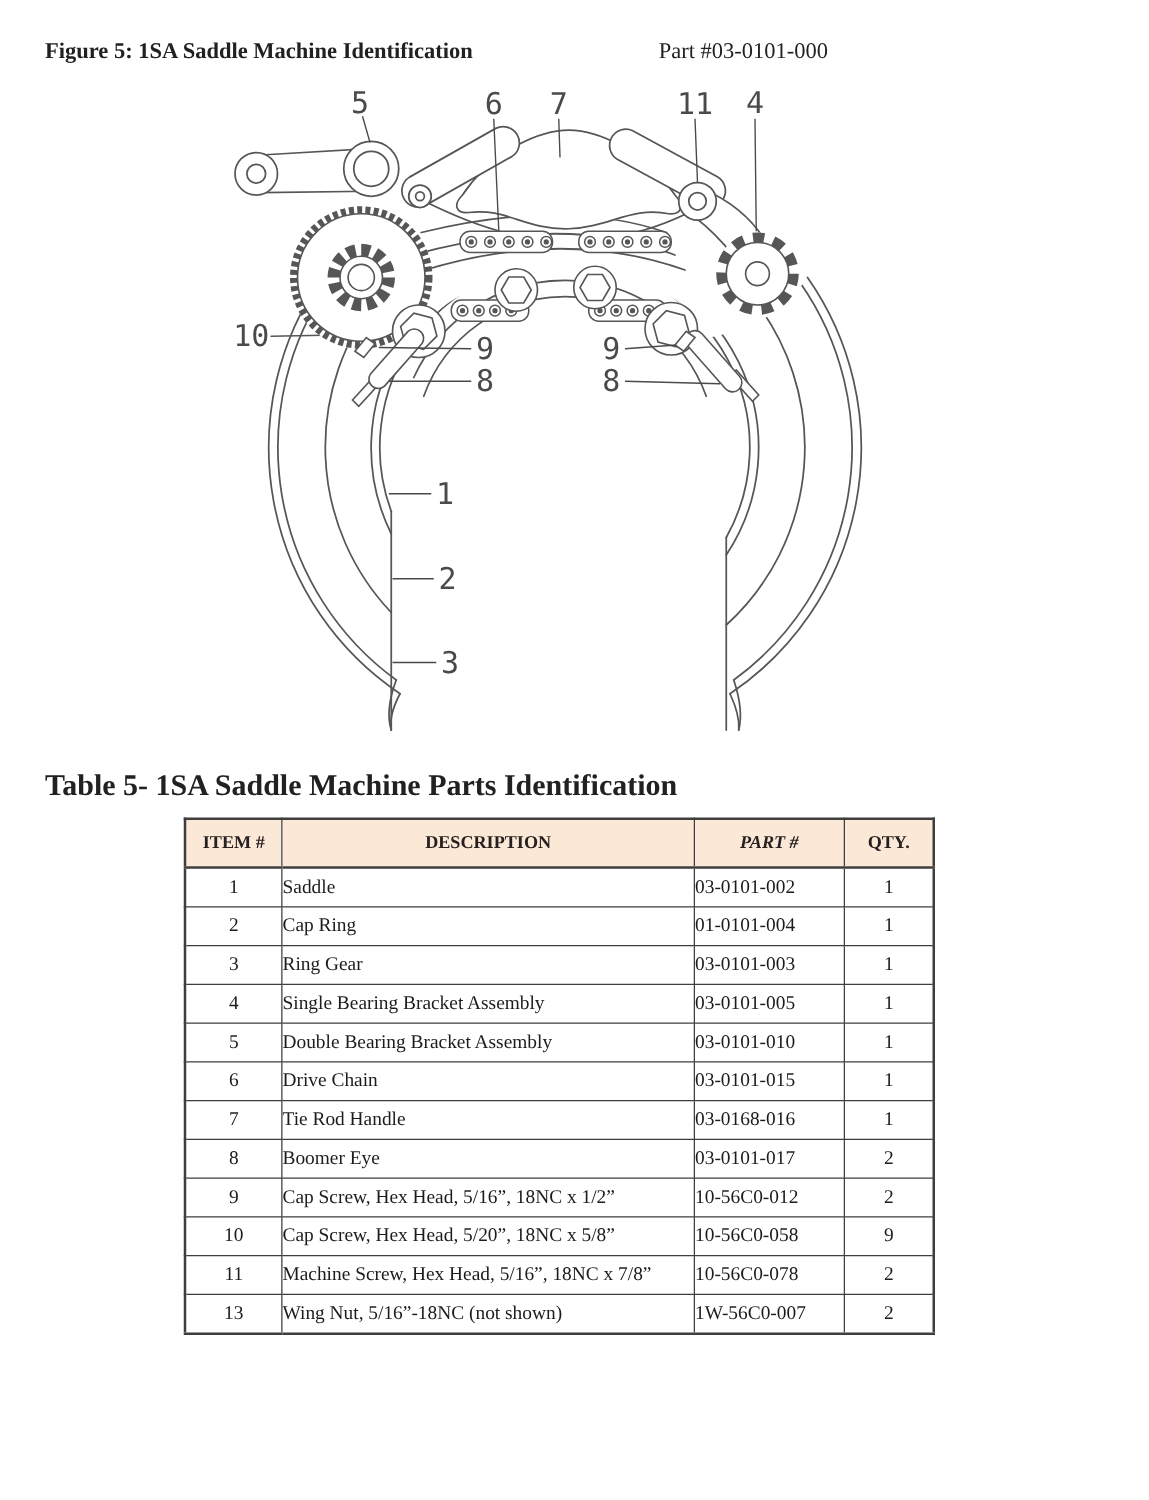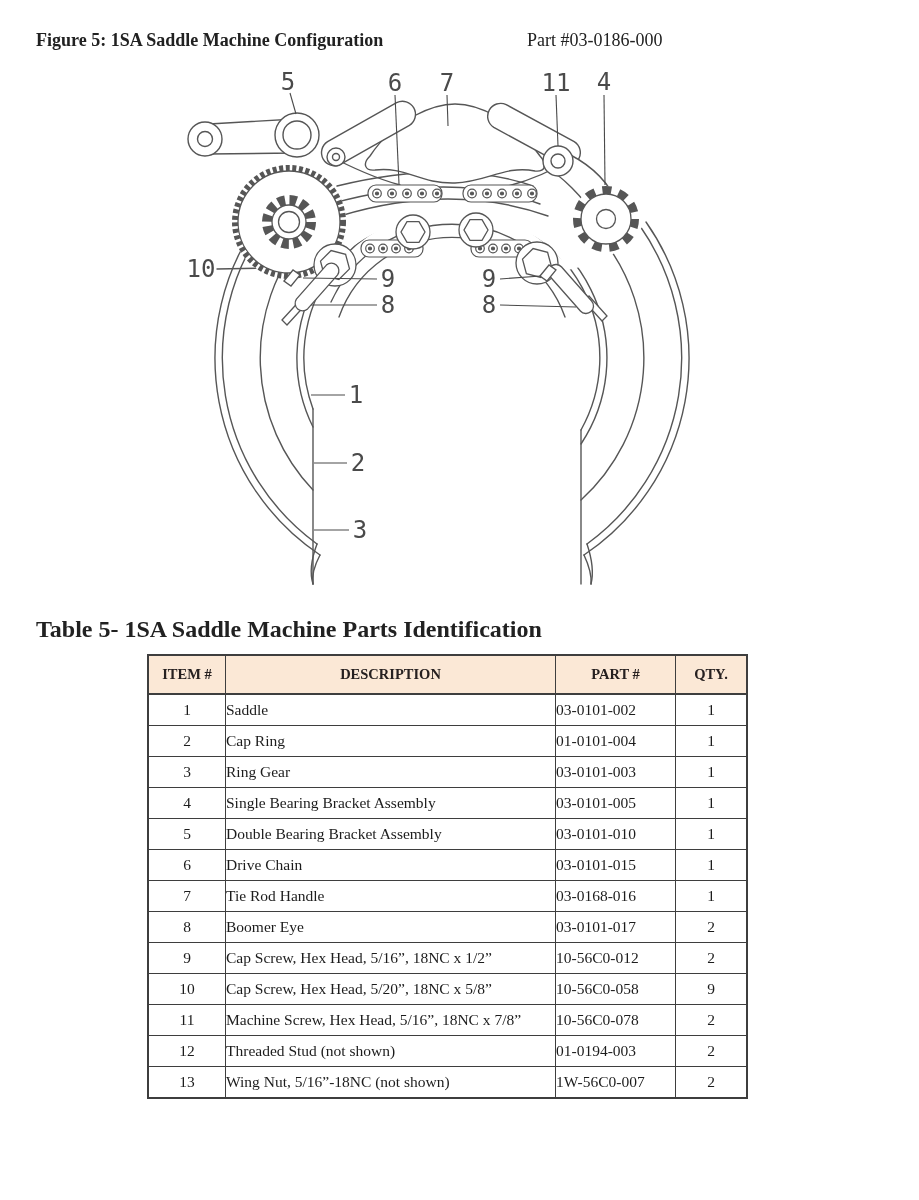--- a/index.html
+++ b/index.html
@@ -12,28 +12,28 @@
   table.parts{position:absolute;left:147px;top:654px;width:586px;border-collapse:collapse;table-layout:fixed;font-size:15.5px;color:#1c1c1c;}
   table.parts{border:2px solid #3e3e3e;}
   table.parts th,table.parts td{border:1px solid #3e3e3e;overflow:hidden;white-space:nowrap;}
   table.parts th{background:var(--hdr,#fbe8d6);height:35px;font-size:14.5px;font-weight:bold;border-bottom-width:2px;color:#262020;}
   table.parts td{height:30px;padding:0;}
   table.parts tr:last-child td{border-bottom:2.5px solid #3e3e3e;}
   td.col0,th.col0{width:74px;text-align:center;}
   td.col1{width:327px;text-align:left;padding-left:13px;margin-top:48px;}
   th.col1{width:327px;}
   td.col2{width:117px;text-align:left;padding-left:12px;margin-left:20px;}
-  th.col2{width:117px;}
+  th.col2{width:117px;font-style:italic;}
   td.col3,th.col3{width:68px;text-align:center;}
 </style>
 </head>
 <body>
 
-<div class="fig-title">Figure 5: 1SA Saddle Machine Configuration</div>
-<div class="part-no">Part #03-0186-000</div>
+<div class="fig-title">Figure 5: 1SA Saddle Machine Identification</div>
+<div class="part-no">Part #03-0101-000</div>
 
 <svg class="diagram" width="919" height="560" viewBox="0 0 919 560" aria-hidden="true">
 
   <g stroke="#565656" stroke-width="1.4" fill="none" stroke-linecap="round">
     <path d="M 320,497 A 237 237 0 0 1 258,164"></path>
     <path d="M 646,164 A 237 237 0 0 1 584,497"></path>
     <path d="M 317,486 A 230 230 0 0 1 264,168"></path>
     <path d="M 640,168 A 230 230 0 0 1 587,486"></path>
     <path d="M 320,497 Q 311,514 313,526"></path>
     <path d="M 317,486 Q 308,510 313,526"></path>
@@ -278,25 +278,19 @@
         <td class="col2">10-56C0-058</td>
         <td class="col3">9</td>
       </tr>
       <tr>
         <td class="col0">11</td>
         <td class="col1">Machine Screw, Hex Head, 5/16”, 18NC x 7/8”</td>
         <td class="col2">10-56C0-078</td>
         <td class="col3">2</td>
       </tr>
       <tr>
-        <td class="col0">12</td>
-        <td class="col1">Threaded Stud (not shown)</td>
-        <td class="col2">01-0194-003</td>
-        <td class="col3">2</td>
-      </tr>
-      <tr>
         <td class="col0">13</td>
         <td class="col1">Wing Nut, 5/16”-18NC (not shown)</td>
         <td class="col2">1W-56C0-007</td>
         <td class="col3">2</td>
       </tr>
     </tbody>
 </table>
 
 </body></html>

